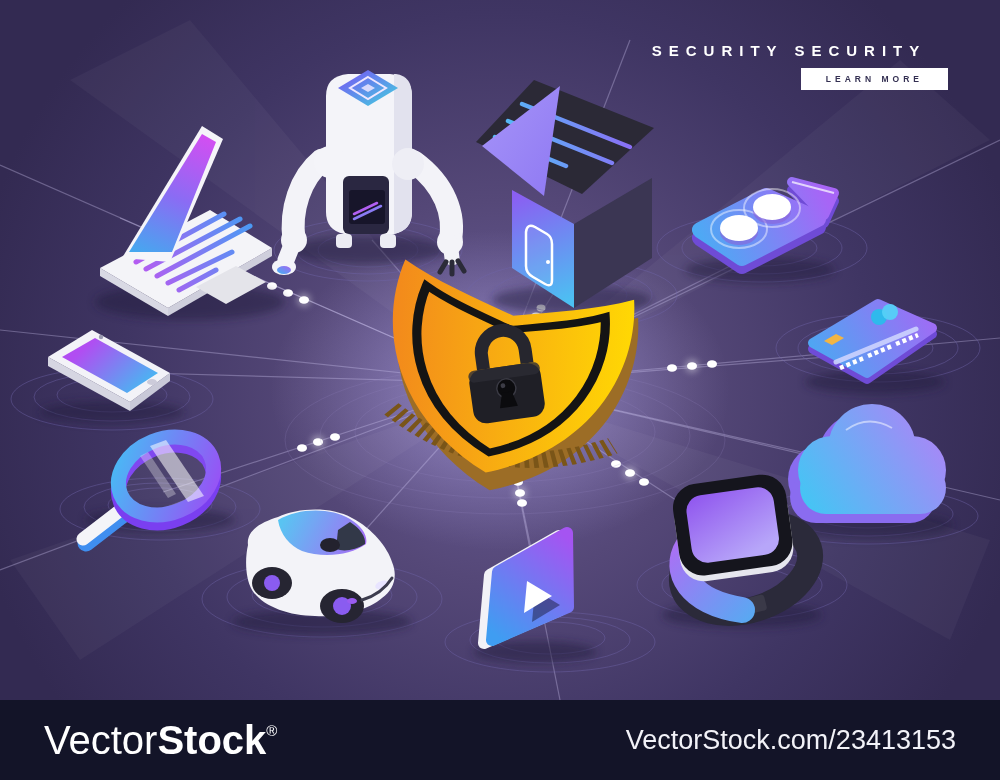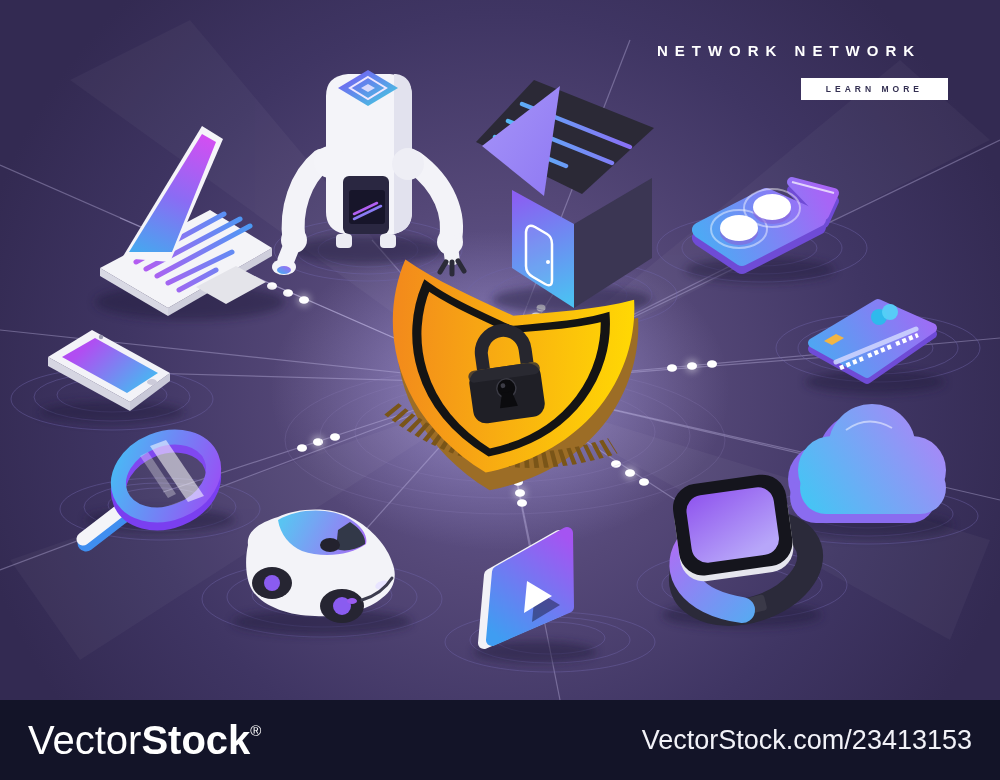--- a/index.html
+++ b/index.html
@@ -8,27 +8,27 @@
          font-family:"Liberation Sans",sans-serif;}
   .art{position:absolute;top:0;left:0;width:1000px;height:700px;}
   .art svg{display:block;}
   
   .hero{position:absolute;top:42px;right:52px;width:318px;display:flex;
         flex-direction:column;align-items:center;z-index:5;}
   .hero h1{margin:0;color:#ffffff;font-size:15px;font-weight:700;
            letter-spacing:7px;white-space:nowrap;}
   .hero p{margin:8px 0 0 0;color:#b9b0d6;font-size:9.5px;line-height:1.4;
           text-align:center;width:310px;}
-  .hero button{margin-top:19px;align-self:flex-end;background:#ffffff;border:none;
+  .hero button{margin-top:9px;align-self:flex-end;background:#ffffff;border:none;
           color:#343052;font-family:"Liberation Sans",sans-serif;font-size:8.5px;
           font-weight:700;letter-spacing:4px;padding:6px 25px;cursor:pointer;}
   
   .footer{position:absolute;left:0;bottom:0;width:1000px;height:80px;
           background:#131428;display:flex;align-items:center;
-          justify-content:space-between;padding:0 28px;z-index:6;}
+          justify-content:space-between;padding:0 44px;z-index:6;}
   .brand{color:#ffffff;font-size:40px;letter-spacing:0;}
   .brand .light{font-weight:300;}
   .brand .bold{font-weight:700;}
   .brand sup{font-size:15px;font-weight:300;vertical-align:18px;}
   .ref{color:#f2f2f8;font-size:27px;font-weight:400;}
 </style>
 </head>
 <body>
 
 <div class="stage">
@@ -427,21 +427,21 @@
         <circle cx="0" cy="12" r="9.5" fill="#0b0b0e"></circle>
         <circle cx="0" cy="12" r="9.5" fill="none" stroke="#3a3a44" stroke-width="1.4"></circle>
         <path d="M-5,16 L5,16 L9,31 L-9,31 Z" fill="#0b0b0e"></path>
         <circle cx="-3" cy="9" r="2.4" fill="#3c3c46"></circle>
       </g>
     </g>
   </svg>
   </div>
 
   <div class="hero">
-    <h1>NETWORK NETWORK</h1>
+    <h1>SECURITY SECURITY</h1>
     <button>LEARN MORE</button>
   </div>
 
   <div class="footer">
     <div class="brand"><span class="light">Vector</span><span class="bold">Stock</span><sup>®</sup></div>
     <div class="ref">VectorStock.com/23413153</div>
   </div>
 
 </div>
 

